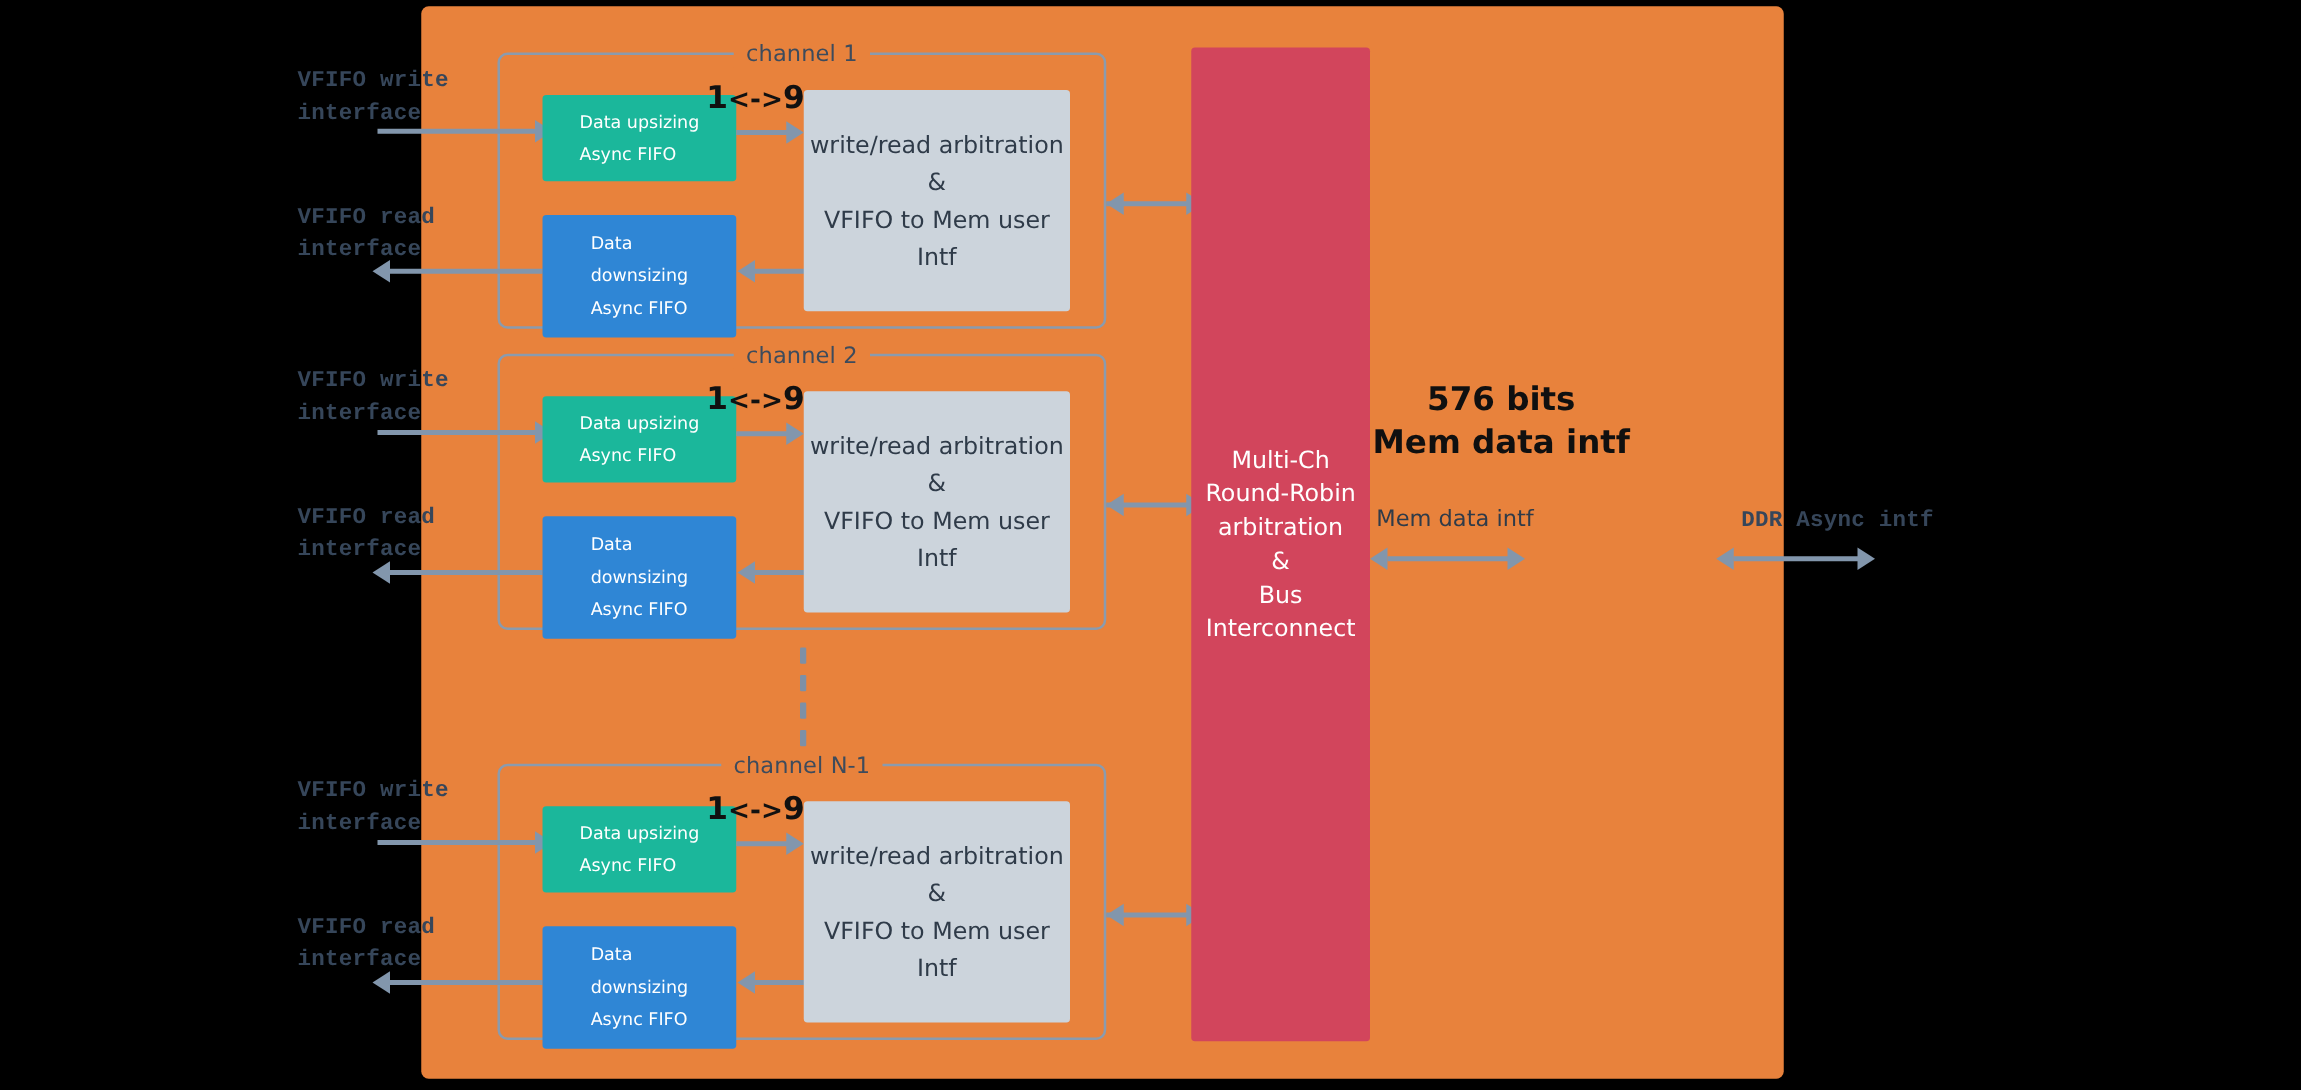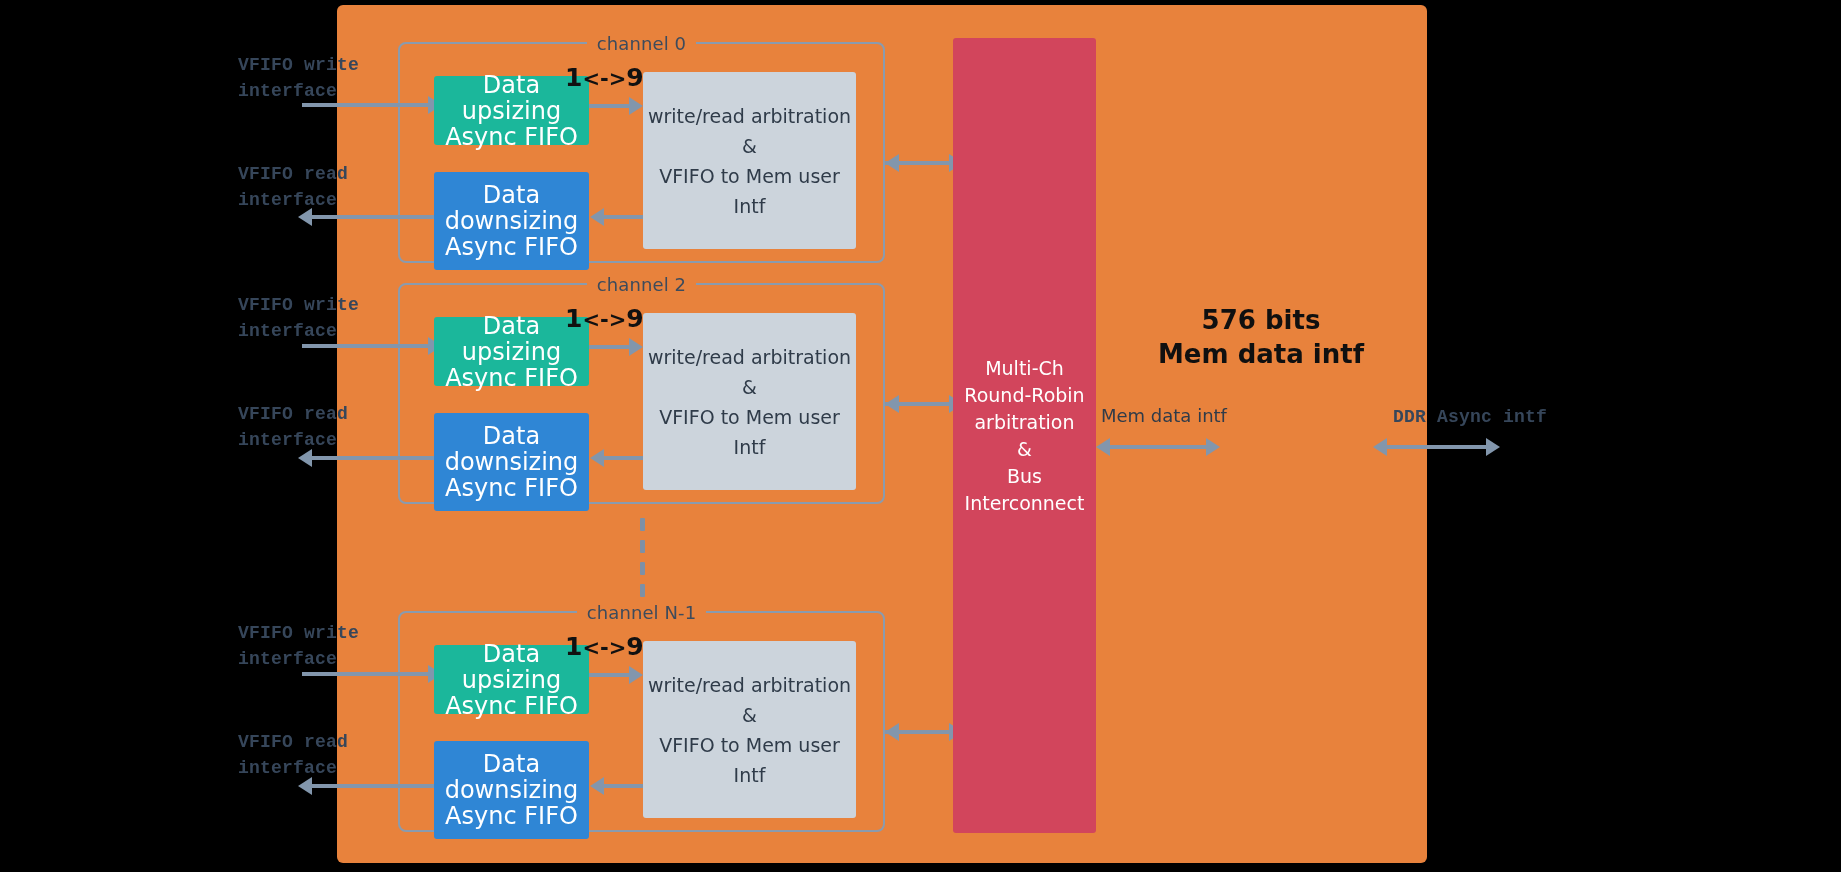--- a/index.html
+++ b/index.html
@@ -47,23 +47,23 @@
   .channel-title span {
     background: #E8823C;
     padding: 0 10px;
   }
 
   
   .blk {
     display: flex;
     align-items: center;
     justify-content: center;
-    text-align: center;
+    text-align: left;
     color: #ffffff;
-    font-size: 24px;
+    font-size: 14px;
     line-height: 26px;
     border-radius: 3px;
   }
   .blk-upsize  { background: #1BB79B; }
   .blk-downsize{ background: #2F86D5; }
   .blk-arb {
     background: #CCD4DC;
     color: #2F3B49;
     font-size: 19px;
     line-height: 30px;
@@ -136,21 +136,21 @@
 </style>
 </head>
 <body>
 
 <div id="stage">
 
   <div class="abs" id="system-panel"></div>
 
   <div class="abs channel-group" style="left:398px; top:42px; width:487px; height:221px;">
     <div class="channel-title">
-      <span>channel 0</span>
+      <span>channel 1</span>
     </div>
   </div>
 
   <div class="abs ext-label" style="left:238px; top:52px; width:150px; white-space:pre-line;">VFIFO write
 interface</div>
   <div class="abs ext-label" style="left:238px; top:161px; width:150px; white-space:pre-line;">VFIFO read
 interface</div>
 
   <div class="abs hline" style="left:302px; top:103px; width:128px;"></div>
   <div class="abs arrow-r" style="left:428px; top:96px;"></div>
@@ -267,21 +267,21 @@
   <div class="abs arrow-r" style="left:949px; top:723px;"></div>
   <div class="abs arrow-l" style="left:885px; top:723px;"></div>
 
   <div class="abs blk-interconnect" style="left:953px; top:38px; width:143px; height:795px; white-space:pre-line;">Multi-Ch
 Round-Robin
 arbitration
 &amp;
 Bus
 Interconnect</div>
 
-  <div class="abs big-label" style="left:1116px; top:303px; width:290px; white-space:pre-line;">576 bits
+  <div class="abs big-label" style="left:1056px; top:303px; width:290px; white-space:pre-line;">576 bits
 Mem data intf</div>
 
   <div class="abs plain-label" style="left:1101px; top:404px; width:130px;">Mem data intf</div>
 
   <div class="abs hline" style="left:1110px; top:445px; width:100px;"></div>
   <div class="abs arrow-r" style="left:1206px; top:438px;"></div>
   <div class="abs arrow-l" style="left:1096px; top:438px;"></div>
 
 
   <div class="abs ext-label" style="left:1393px; top:404px; width:200px;">DDR Async intf</div>

